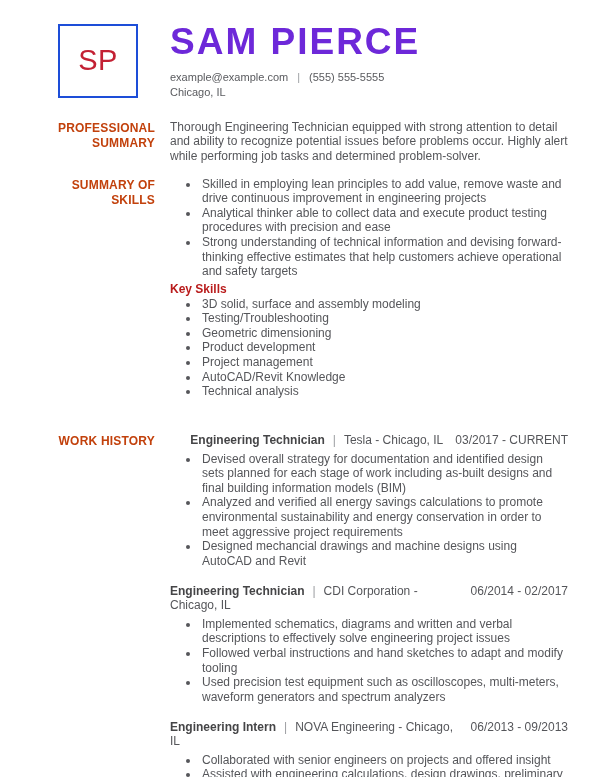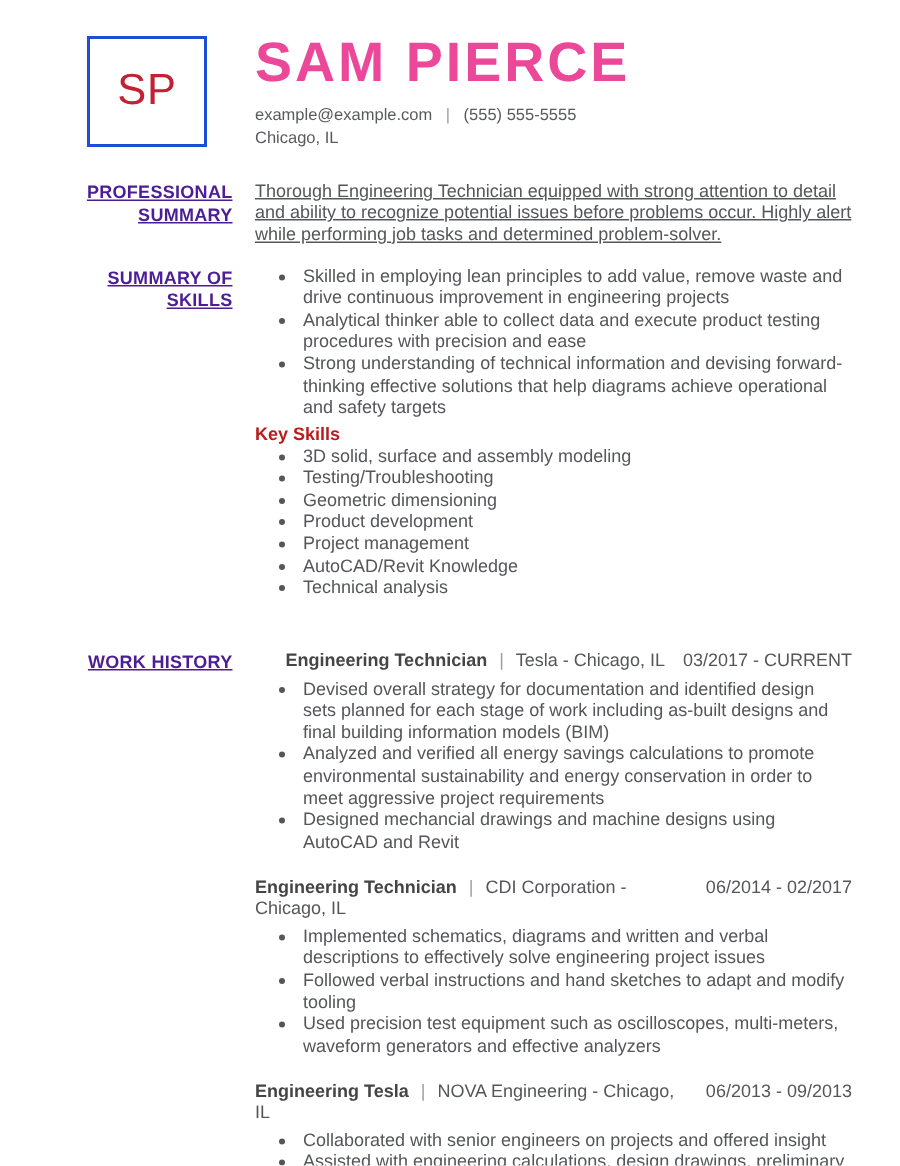--- a/index.html
+++ b/index.html
@@ -35,45 +35,44 @@
     justify-content: center;
   }
   .sp-text {
     color: #c32033;
     font-size: 29px;
     letter-spacing: 0.5px;
   }
   .name {
     font-size: 37px;
     font-weight: bold;
-    color: #ec4899;
+    color: #6d28d9;
     letter-spacing: 2px;
     line-height: 1.05;
     margin: 1px 0 9px 0;
     white-space: nowrap;
   }
   .contact-line { font-size: 11px; color: #595a5e; margin-bottom: 2px; }
   .contact-sep { color: #9b9da1; padding: 0 9px; }
 
   
   .section-label {
-    color: #4c1d95;
+    color: #c2410c;
     font-weight: bold;
     font-size: 12px;
     line-height: 1.3;
     text-align: right;
     letter-spacing: 0.2px;
     padding-top: 1px;
-    text-decoration: underline;
   }
   .section { margin-bottom: 13px; }
   .section-skills { margin-bottom: 34px; }
   .section-work { margin-bottom: 19px; }
 
-  .summary-text { margin: 0; text-decoration: underline; }
+  .summary-text { margin: 0; }
 
   ul.bullets {
     margin: 0;
     padding: 0 0 0 30px;
     list-style: disc;
   }
   ul.bullets li { padding-left: 2px; margin: 0; }
 
   .key-skills-heading {
     font-weight: bold;
@@ -120,21 +119,21 @@
       <p class="summary-text">Thorough Engineering Technician equipped with strong attention to detail and ability to recognize potential issues before problems occur. Highly alert while performing job tasks and determined problem-solver.</p>
     </div>
   </div>
 
   <div class="row section section-skills">
     <div class="section-label">SUMMARY OF SKILLS</div>
     <div>
       <ul class="bullets">
         <li>Skilled in employing lean principles to add value, remove waste and drive continuous improvement in engineering projects</li>
         <li>Analytical thinker able to collect data and execute product testing procedures with precision and ease</li>
-        <li>Strong understanding of technical information and devising forward-thinking effective solutions that help diagrams achieve operational and safety targets</li>
+        <li>Strong understanding of technical information and devising forward-thinking effective estimates that help customers achieve operational and safety targets</li>
       </ul>
       <div class="key-skills-heading">Key Skills</div>
       <ul class="bullets">
         <li>3D solid, surface and assembly modeling</li>
         <li>Testing/Troubleshooting</li>
         <li>Geometric dimensioning</li>
         <li>Product development</li>
         <li>Project management</li>
         <li>AutoCAD/Revit Knowledge</li>
         <li>Technical analysis</li>
@@ -163,28 +162,28 @@
       <div class="job">
         <div class="job-header">
           <div>
             <span class="job-title">Engineering Technician</span><span class="job-sep">|</span><span>CDI Corporation - Chicago, IL</span>
           </div>
           <span class="job-dates">06/2014 - 02/2017</span>
         </div>
         <ul class="bullets">
           <li>Implemented schematics, diagrams and written and verbal descriptions to effectively solve engineering project issues</li>
           <li>Followed verbal instructions and hand sketches to adapt and modify tooling</li>
-          <li>Used precision test equipment such as oscilloscopes, multi-meters, waveform generators and effective analyzers</li>
+          <li>Used precision test equipment such as oscilloscopes, multi-meters, waveform generators and spectrum analyzers</li>
         </ul>
       </div>
 
       <div class="job">
         <div class="job-header">
           <div>
-            <span class="job-title">Engineering Tesla</span><span class="job-sep">|</span><span>NOVA Engineering - Chicago, IL</span>
+            <span class="job-title">Engineering Intern</span><span class="job-sep">|</span><span>NOVA Engineering - Chicago, IL</span>
           </div>
           <span class="job-dates">06/2013 - 09/2013</span>
         </div>
         <ul class="bullets">
           <li>Collaborated with senior engineers on projects and offered insight</li>
           <li>Assisted with engineering calculations, design drawings, preliminary cost estimates and field visits to observe construction progress</li>
 
         </ul>
       </div>
 

